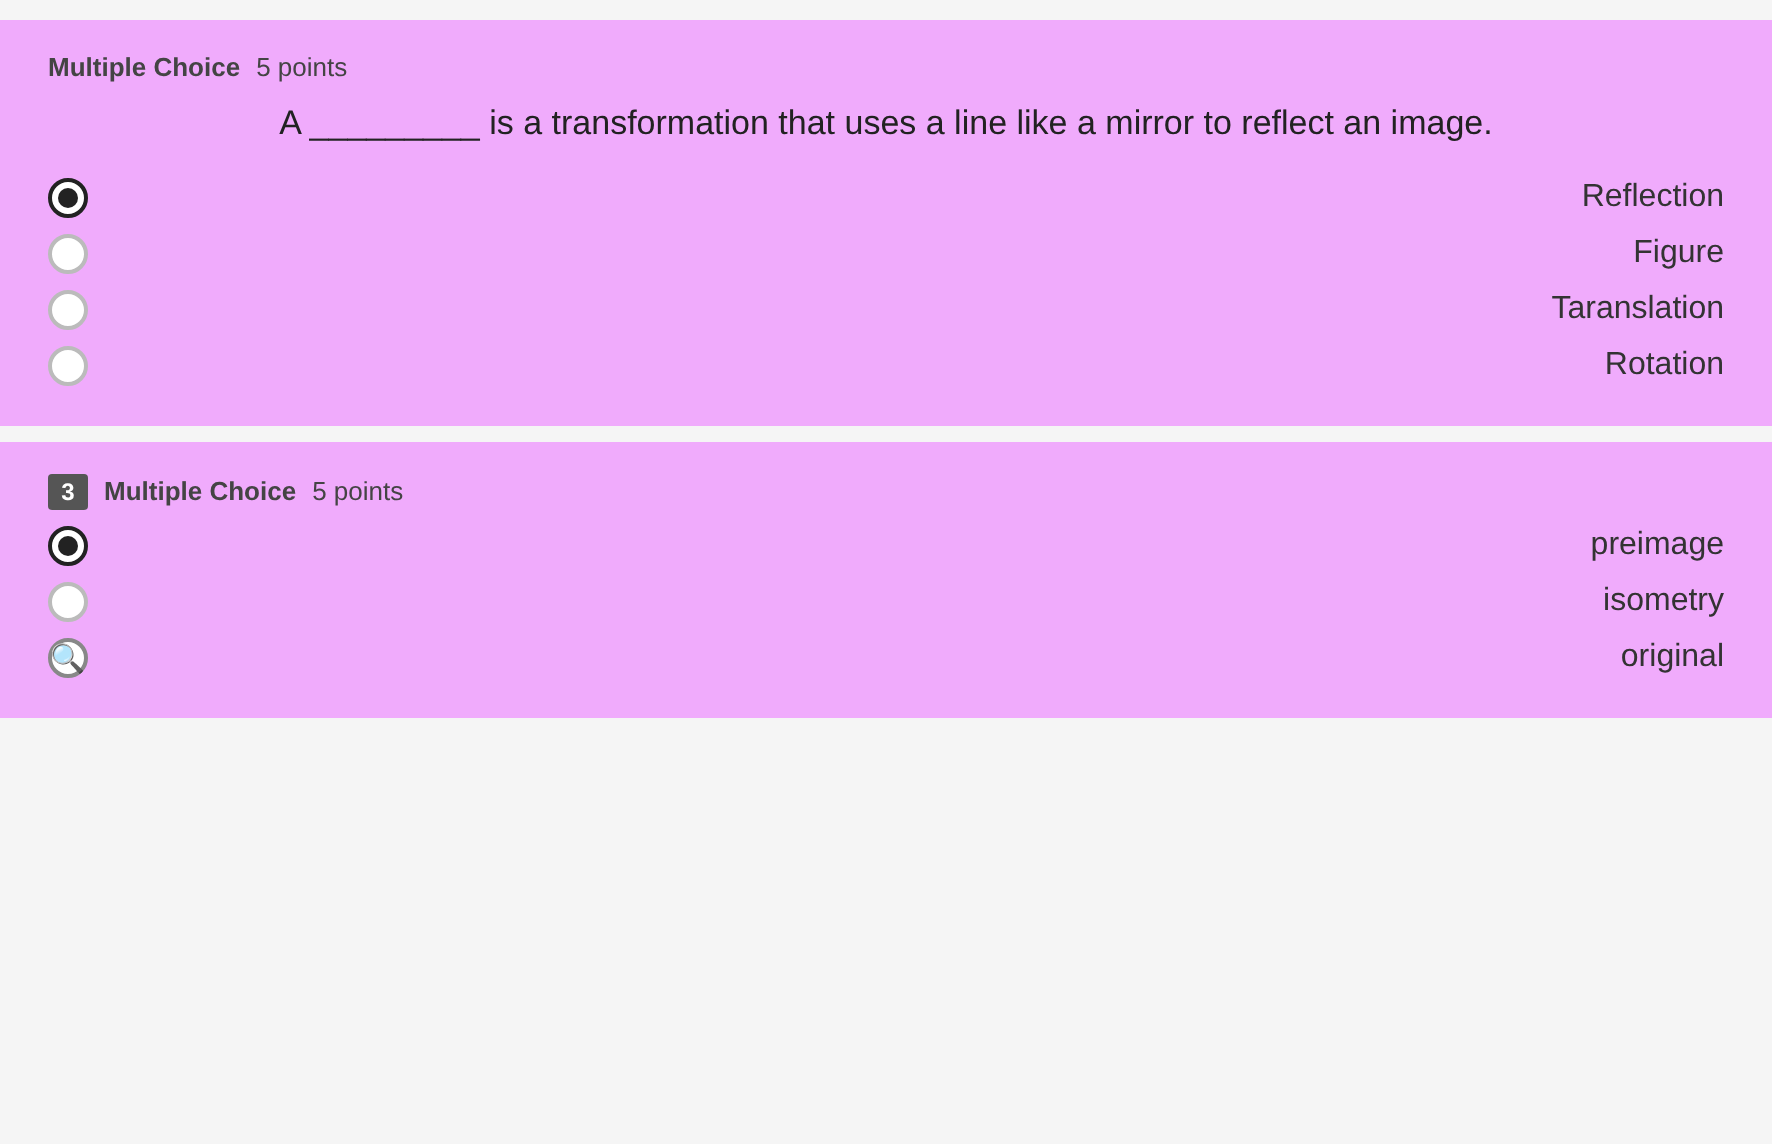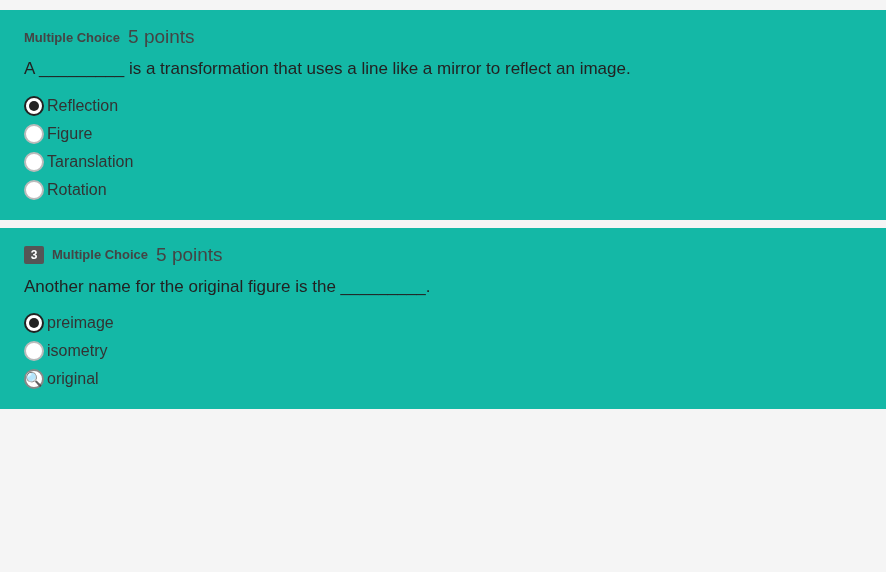--- a/index.html
+++ b/index.html
@@ -20,21 +20,21 @@
 
     .page-container {
       background-color: #f5f5f5;
       width: 886px;
       min-height: 572px;
       padding: 10px 0;
       position: relative;
     }
 
     .question-block {
-      background-color: #14b8a6;
+      background-color: #f0abfc;
       padding: 16px 24px 20px 24px;
       margin-bottom: 8px;
       position: relative;
     }
 
     .question-header {
       display: flex;
       align-items: center;
       gap: 8px;
       margin-bottom: 8px;
@@ -51,45 +51,47 @@
       text-align: center;
     }
 
     .question-type {
       font-size: 13px;
       color: #444;
       font-weight: 600;
     }
 
     .question-points {
-      font-size: 19px;
+      font-size: 13px;
       color: #444;
     }
 
     .question-text {
       font-size: 17px;
       color: #222;
       margin-bottom: 14px;
       line-height: 1.5;
       font-weight: 400;
+      text-align: center;
     }
 
     .options-list {
       list-style: none;
       display: flex;
       flex-direction: column;
       gap: 8px;
     }
 
     .option-item {
       display: flex;
       align-items: center;
-      gap: 3px;
+      gap: 16px;
       font-size: 16px;
       color: #333;
+      justify-content: space-between;
     }
 
     .radio-outer {
       width: 20px;
       height: 20px;
       border-radius: 50%;
       border: 2px solid #888;
       display: flex;
       align-items: center;
       justify-content: center;
@@ -160,21 +162,20 @@
       </li>
     </ul>
   </div>
 
   <div class="question-block">
     <div class="question-header">
       <span class="question-number">3</span>
       <span class="question-type">Multiple Choice</span>
       <span class="question-points">5 points</span>
     </div>
-    <div class="question-text">Another name for the original figure is the _________.</div>
     <ul class="options-list">
       <li class="option-item">
         <div class="radio-outer selected">
           <div class="radio-inner"></div>
         </div>
         <span>preimage</span>
       </li>
       <li class="option-item">
         <div class="radio-outer faded"></div>
         <span>isometry</span>

